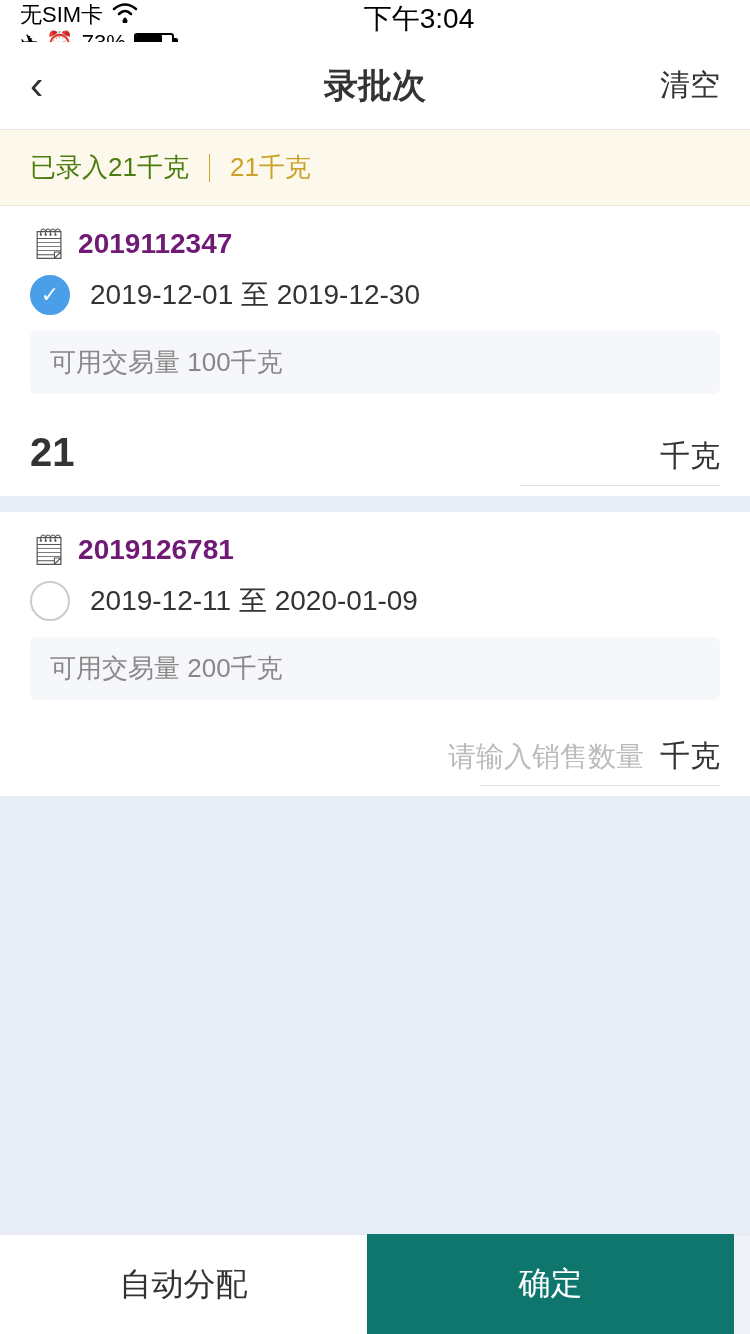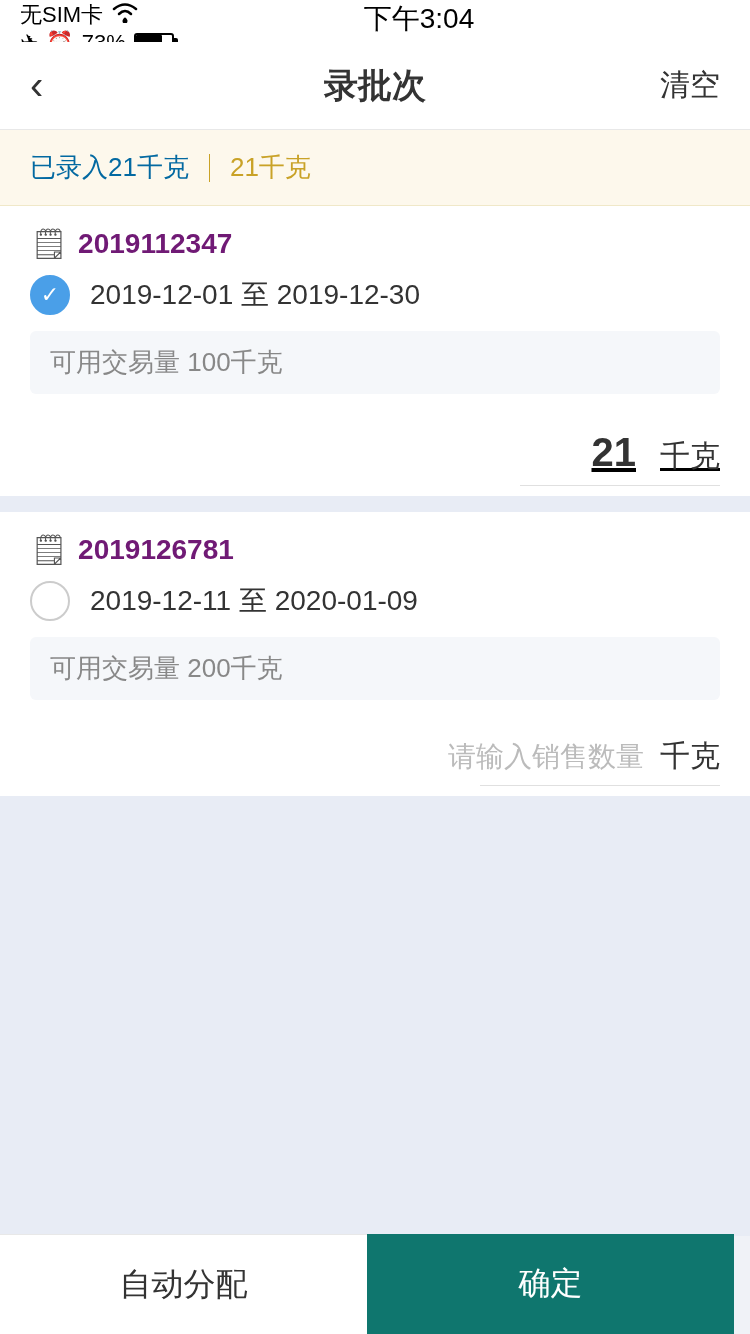--- a/index.html
+++ b/index.html
@@ -75,21 +75,21 @@
     .info-banner {
       background: #fdf8ec;
       padding: 20px 30px;
       display: flex;
       align-items: center;
       gap: 20px;
       border-bottom: 1px solid #f0e8c8;
     }
     .info-label {
       font-size: 26px;
-      color: #0369a1;
+      color: #4d7c0f;
     }
     .info-divider {
       width: 1px;
       height: 28px;
       background: #c9a227;
     }
     .info-value {
       font-size: 26px;
       color: #c9a227;
     }
@@ -274,21 +274,21 @@
     <span class="batch-date">2019-12-01 至 2019-12-30</span>
   </div>
   <div class="batch-quantity-box">
     <span class="batch-quantity-text">
       <span>可用交易量</span>&nbsp;<span>100千克</span>
     </span>
   </div>
 </div>
 
 <div style="background:#fff; padding: 0 30px 10px;">
-  <div style="display:flex; justify-content:flex-end; align-items:baseline; padding-bottom:8px;text-decoration:underline;">
+  <div style="display:flex; justify-content:space-between; align-items:baseline; padding-bottom:8px;">
     <span class="amount-value">21</span>
     <span style="font-size:16px; color:#888; margin-right:8px;"></span>
     <span class="amount-unit">千克</span>
   </div>
   <div style="height:1px;background:#e0e0e0;width:200px;margin-left:auto;"></div>
 </div>
 
 <div class="section-divider"></div>
 
 <div class="batch-item">

